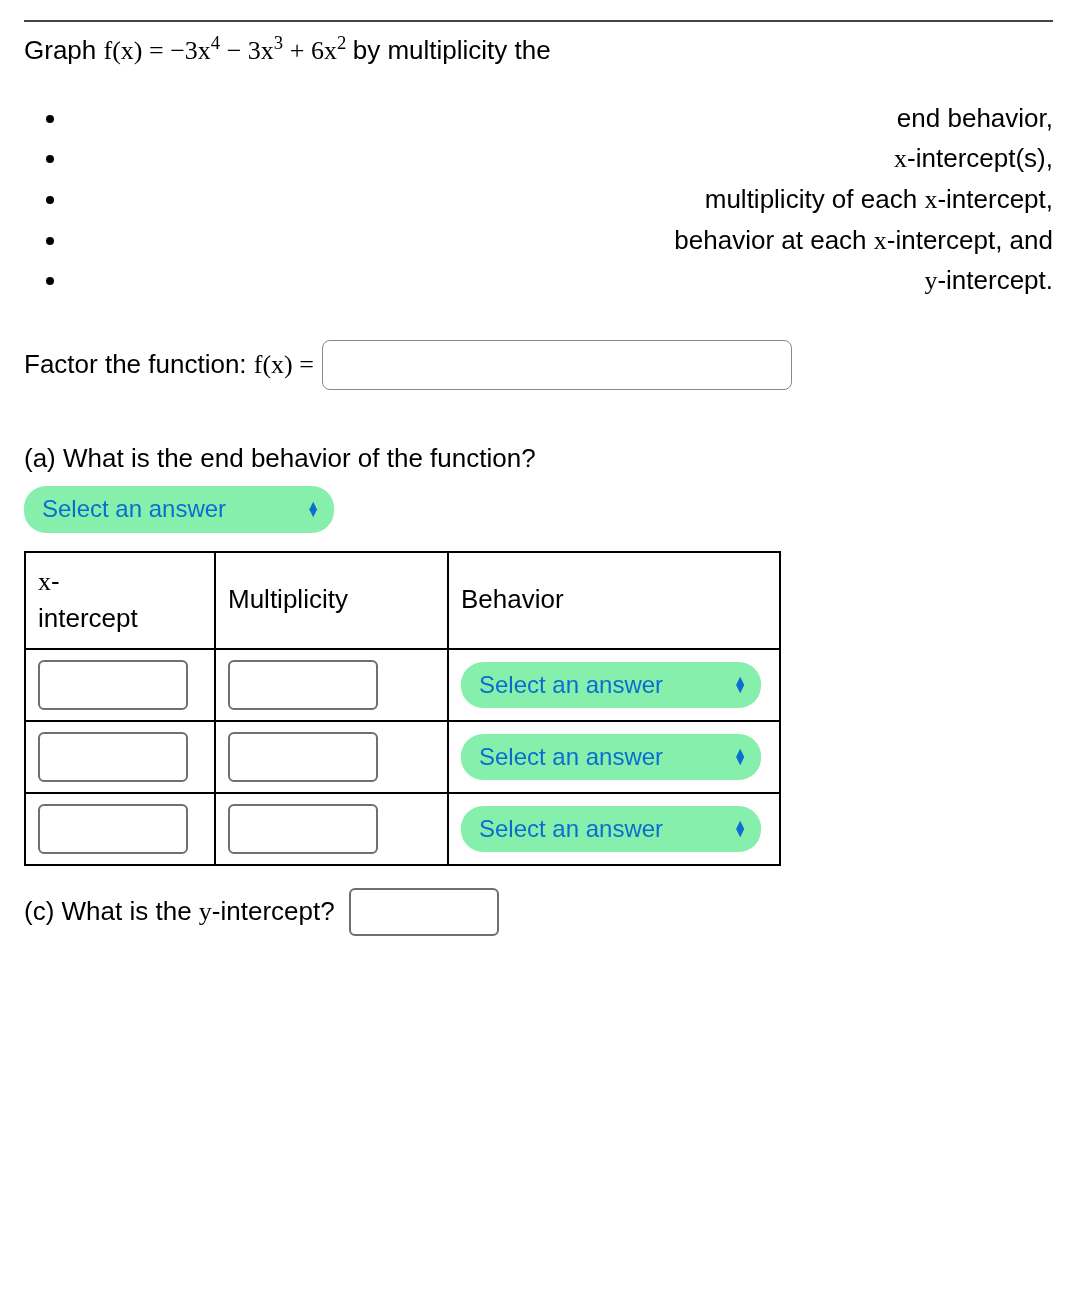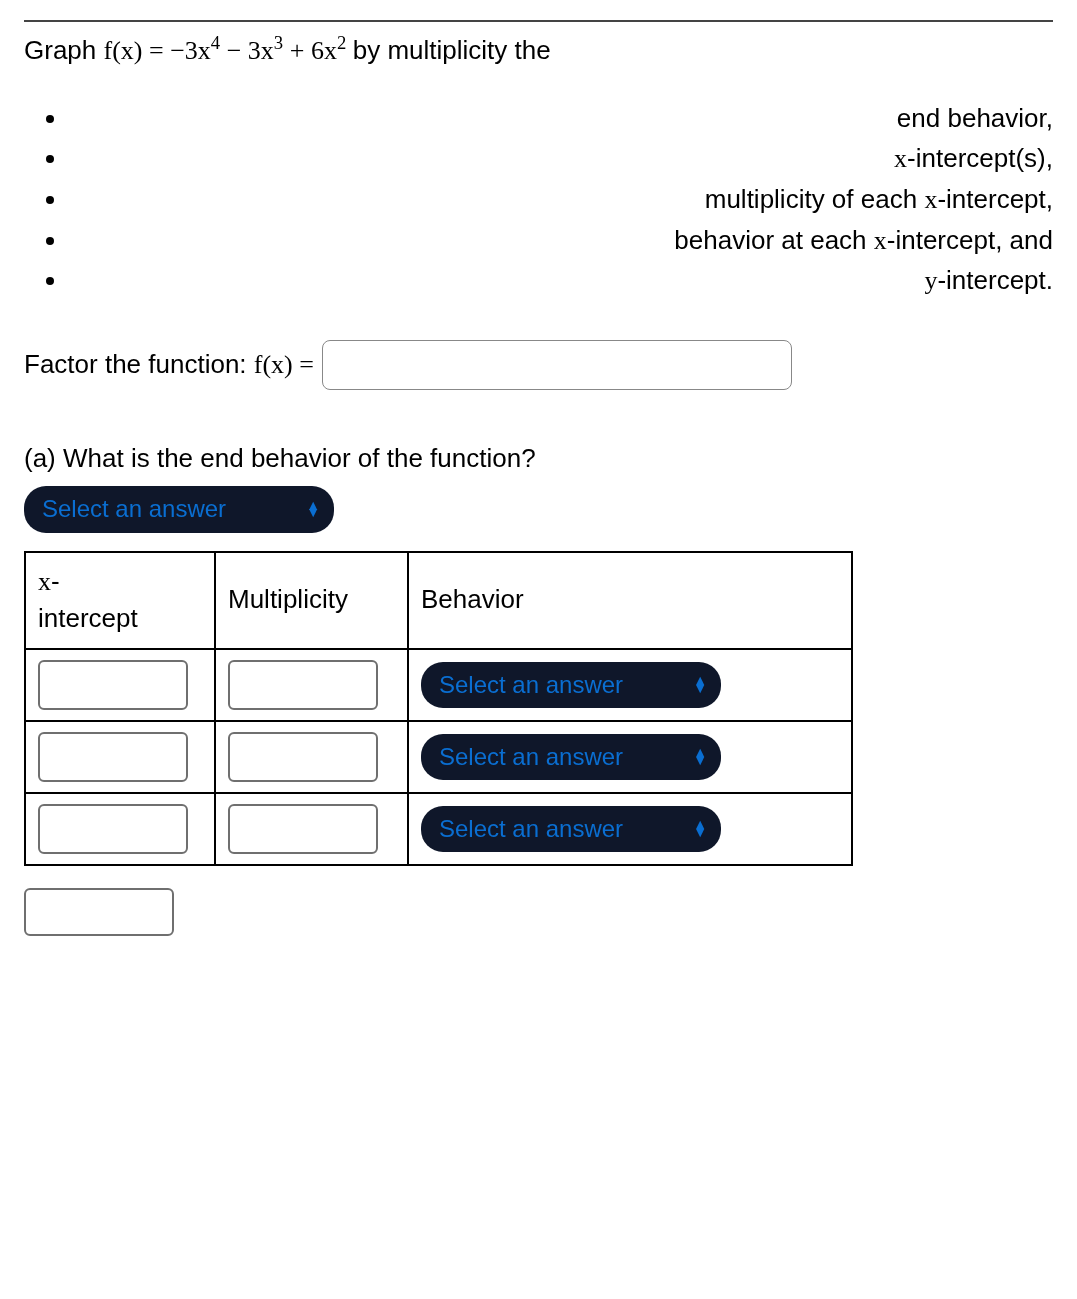--- a/index.html
+++ b/index.html
@@ -38,21 +38,21 @@
     background: #fff;
   }
   input.textfield { width: 470px; height: 50px; }
   input.cellfield { width: 150px; height: 50px; border-radius: 6px; border: 2px solid #6f6f6f; }
   input.smallfield { width: 150px; height: 48px; border-radius: 6px; border: 2px solid #6f6f6f; }
   .section { margin: 10px 0 18px 0; }
   .select-pill {
     display: inline-flex;
     align-items: center;
     gap: 18px;
-    background: #0f172a;
+    background: #86efac;
     border-radius: 22px;
     padding: 6px 14px 6px 18px;
     color: #0a6ed1;
     font-size: 24px;
     cursor: pointer;
     user-select: none;
   }
   .select-pill .pill-label { color: #0a6ed1; }
   .select-pill .updown {
     display: inline-flex; flex-direction: column; line-height: 0.55;
@@ -67,22 +67,22 @@
   }
   table.qtable th, table.qtable td {
     border: 2px solid #000;
     padding: 10px 12px;
     text-align: left;
     vertical-align: middle;
     font-weight: normal;
   }
   table.qtable th { font-size: 26px; }
   .col-xint { width: 190px; }
-  .col-mult { width: 193px; }
-  .col-beh  { width: 444px; }
+  .col-mult { width: 233px; }
+  .col-beh  { width: 332px; }
   .yint-row { display: flex; align-items: center; gap: 14px; margin-top: 22px; }
 </style>
 </head>
 <body>
 
 <hr class="top-rule">
 
 <div class="prompt-line">
   <span>Graph </span>
   <span class="math">
@@ -181,14 +181,17 @@
                 <span>▼</span>
               </span>
         </div>
       </td>
     </tr>
   </tbody>
     </table>
 </div>
 
 <div class="yint-row">
+  <span>
+    <span>(c) What is the </span><span class="math mi">y</span><span>-intercept?</span>
+  </span>
   <input type="text" class="smallfield" value="" style="">
 </div>
 
 </body></html>

